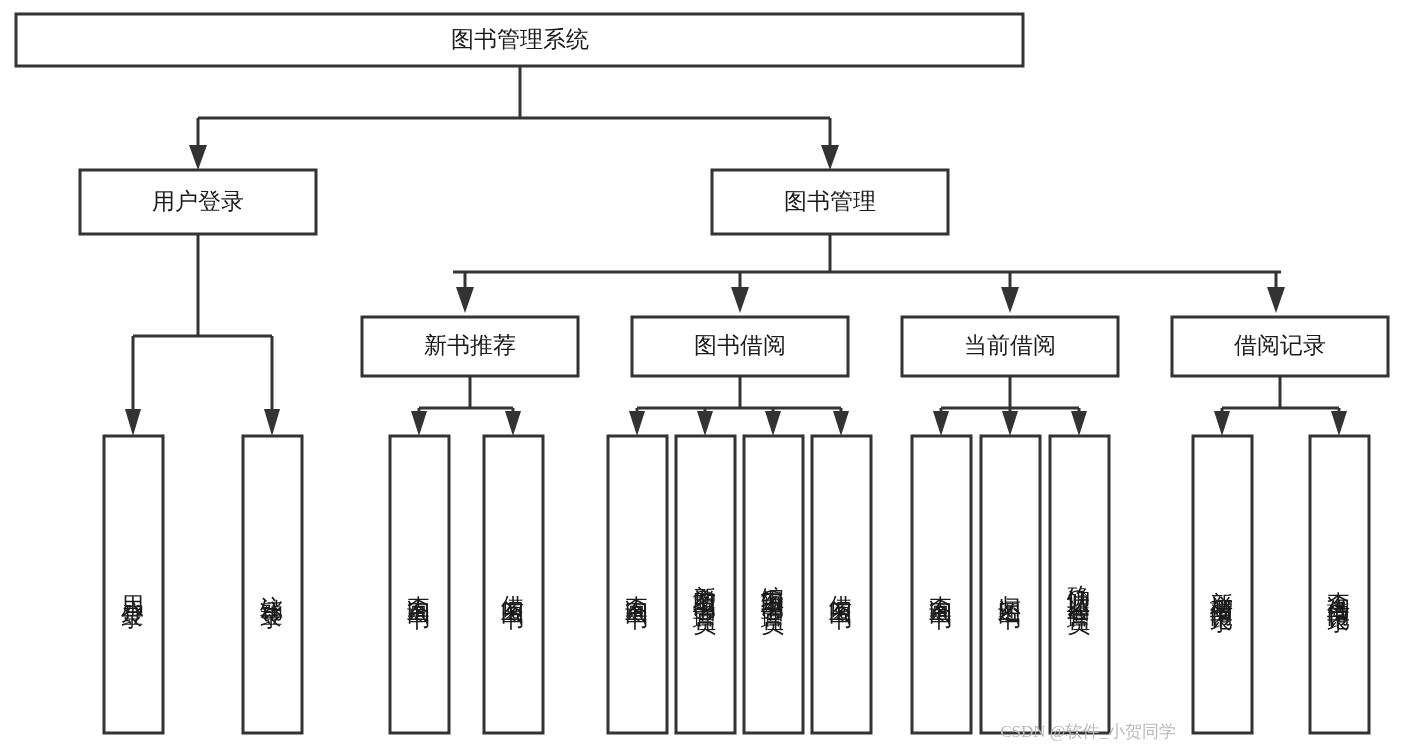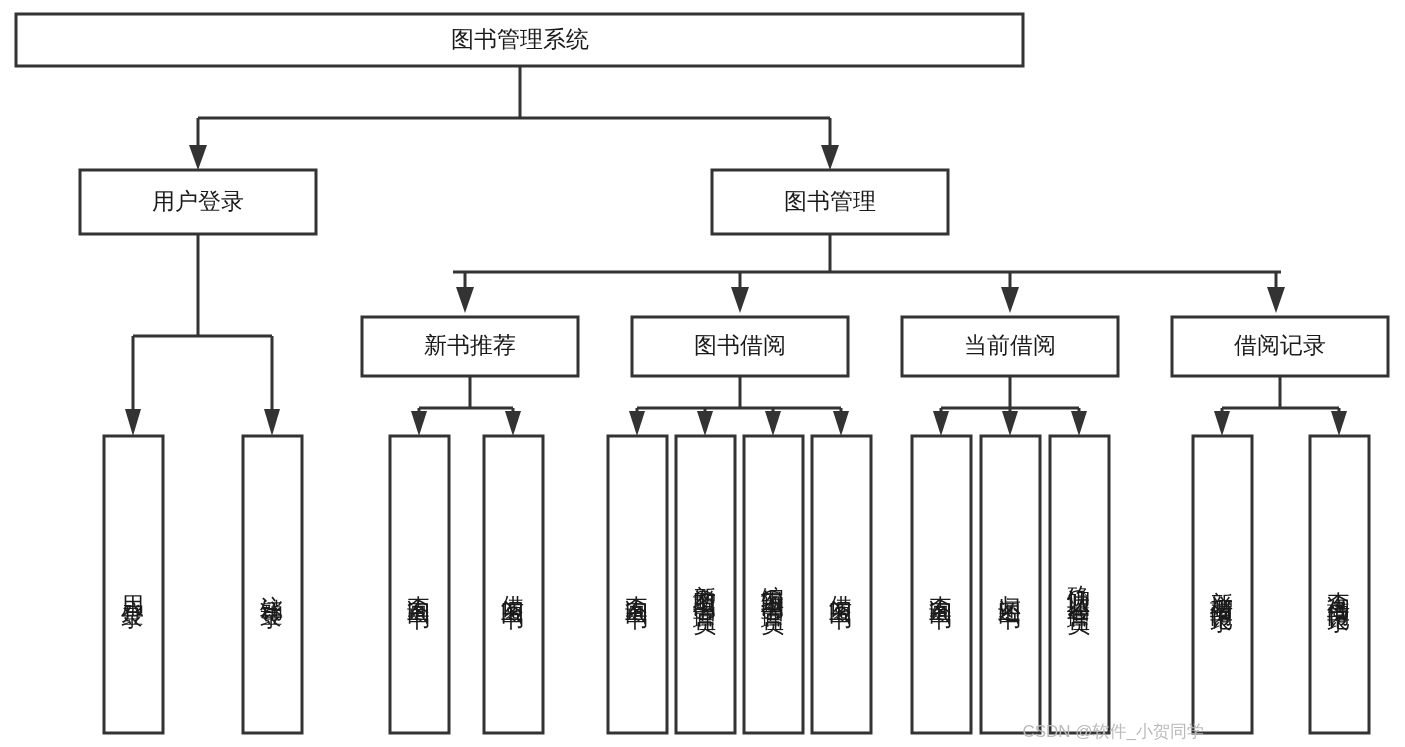--- a/index.html
+++ b/index.html
@@ -11,21 +11,20 @@
     width: 1405px;
     height: 747px;
     font-family: "Liberation Sans", "DejaVu Sans", sans-serif;
     overflow: hidden;
     position: relative;
   }
   #diagram-root {
     position: relative;
     width: 1184px;
     height: 747px;
-    padding-left: 28px;
   }
   svg.flow {
     position: absolute;
     left: 0;
     top: 0;
     width: 1405px;
     height: 747px;
   }
   .node-box {
     fill: #ffffff;
@@ -55,21 +54,21 @@
     fill: #1a1a1a;
     writing-mode: vertical-rl;
     text-orientation: upright;
     text-anchor: middle;
     letter-spacing: 4px;
   }
   .watermark-text {
     position: absolute;
     right: 8px;
     bottom: 4px;
-    font-family: Liberation Sans, sans-serif;
+    font-family: Liberation Serif, serif;
     font-size: 17px;
     color: #b9b9b9;
     white-space: nowrap;
     user-select: none;
   }
 </style>
 </head>
 <body>
 
 <div id="diagram-root">

